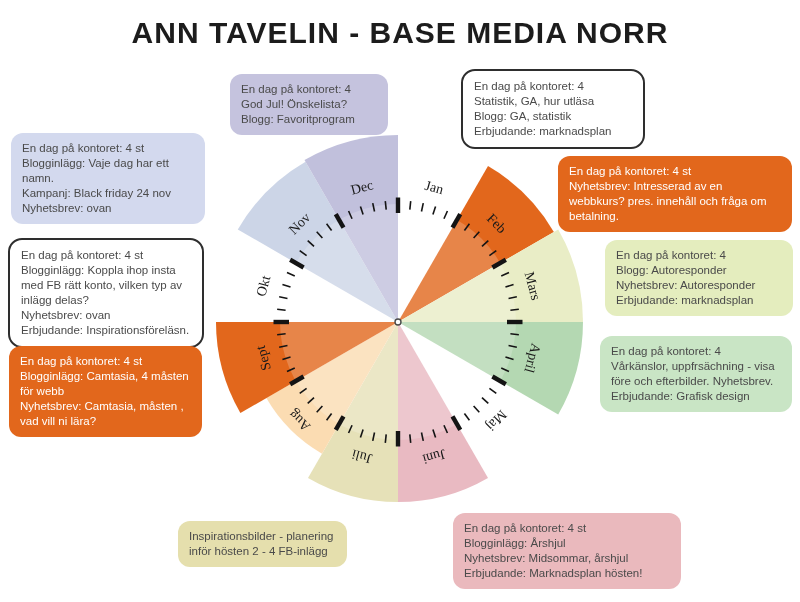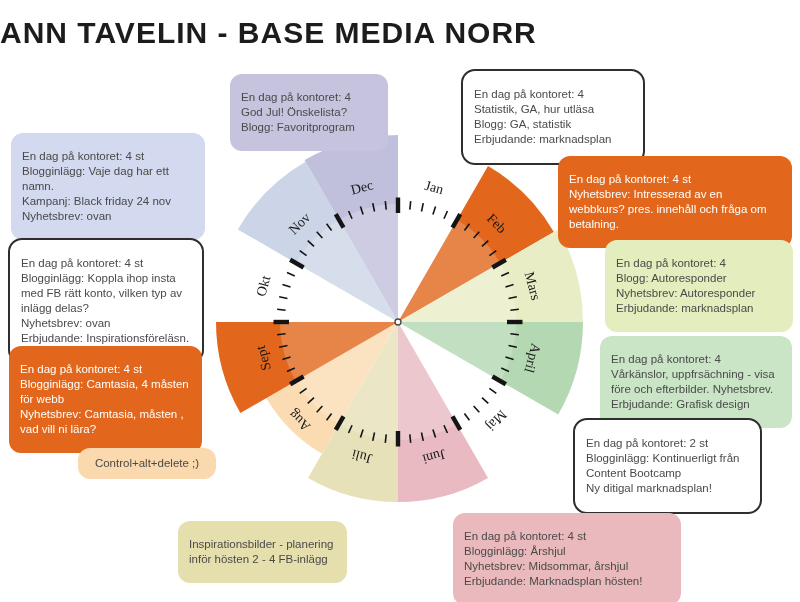--- a/index.html
+++ b/index.html
@@ -1,27 +1,27 @@
 <!DOCTYPE html>
 <html><head>
 <meta charset="utf-8">
 <style>
   html,body{margin:0;padding:0;background:#ffffff;}
   .canvas{
     position:relative;width:800px;height:602px;background:#ffffff;overflow:hidden;
     font-family:"Liberation Sans", "DejaVu Sans", sans-serif;
   }
   .title{
-    position:absolute;left:0;top:16px;width:800px;text-align:left;
+    position:absolute;left:0;top:16px;width:800px;text-align:center;
     font-size:30px;font-weight:bold;letter-spacing:1px;color:#1c1c1c;
   }
   #wheel{position:absolute;left:0;top:0;}
   .note{
     position:absolute;box-sizing:border-box;border-radius:12px;
-    padding:16px 11px;font-size:11.5px;line-height:1.3;color:#4a4a4a;
+    padding:8px 11px;font-size:11.5px;line-height:1.3;color:#4a4a4a;
     white-space:pre-line;
   }
   .outlined{border:2px solid #2e2e2e;border-radius:14px;background:#ffffff;}
   .center{text-align:center;}
 </style>
 </head>
 <body>
 
 <div class="canvas">
 
@@ -141,25 +141,21 @@
 Erbjudande: marknadsplan</div>
 
   <div class="note" style="left: 9px; top: 346px; width: 193px; background-color: rgb(226, 103, 28); color: rgb(255, 255, 255);">En dag på kontoret: 4 st
 Blogginlägg: Camtasia, 4 måsten för webb
 Nyhetsbrev: Camtasia, måsten , vad vill ni lära?</div>
 
   <div class="note" style="left: 600px; top: 336px; width: 192px; background-color: rgb(201, 229, 197); color: rgb(74, 74, 74);">En dag på kontoret: 4
 Vårkänslor, uppfrsächning - visa före och efterbilder. Nyhetsbrev.
 Erbjudande: Grafisk design</div>
 
-  <div class="note outlined" style="left: 573px; top: 418px; width: 189px; background-color: rgb(255, 255, 255); color: rgb(74, 74, 74); border-color: rgb(46, 46, 46);">En dag på kontoret: 2 st
-Blogginlägg: Kontinuerligt från Content Bootcamp
-Ny ditigal marknadsplan!</div>
 
-  <div class="note center" style="left: 78px; top: 448px; width: 138px; padding: 8px 6px; background-color: rgb(251, 217, 174); color: rgb(74, 74, 74);">Control+alt+delete ;)</div>
 
   <div class="note" style="left: 178px; top: 521px; width: 169px; background-color: rgb(229, 223, 173); color: rgb(74, 74, 74);">Inspirationsbilder - planering inför hösten 2 - 4 FB-inlägg</div>
 
   <div class="note" style="left: 453px; top: 513px; width: 228px; background-color: rgb(234, 185, 189); color: rgb(74, 74, 74);">En dag på kontoret: 4 st
 Blogginlägg: Årshjul
 Nyhetsbrev: Midsommar, årshjul
 Erbjudande: Marknadsplan hösten!</div>
 
 </div>
 

